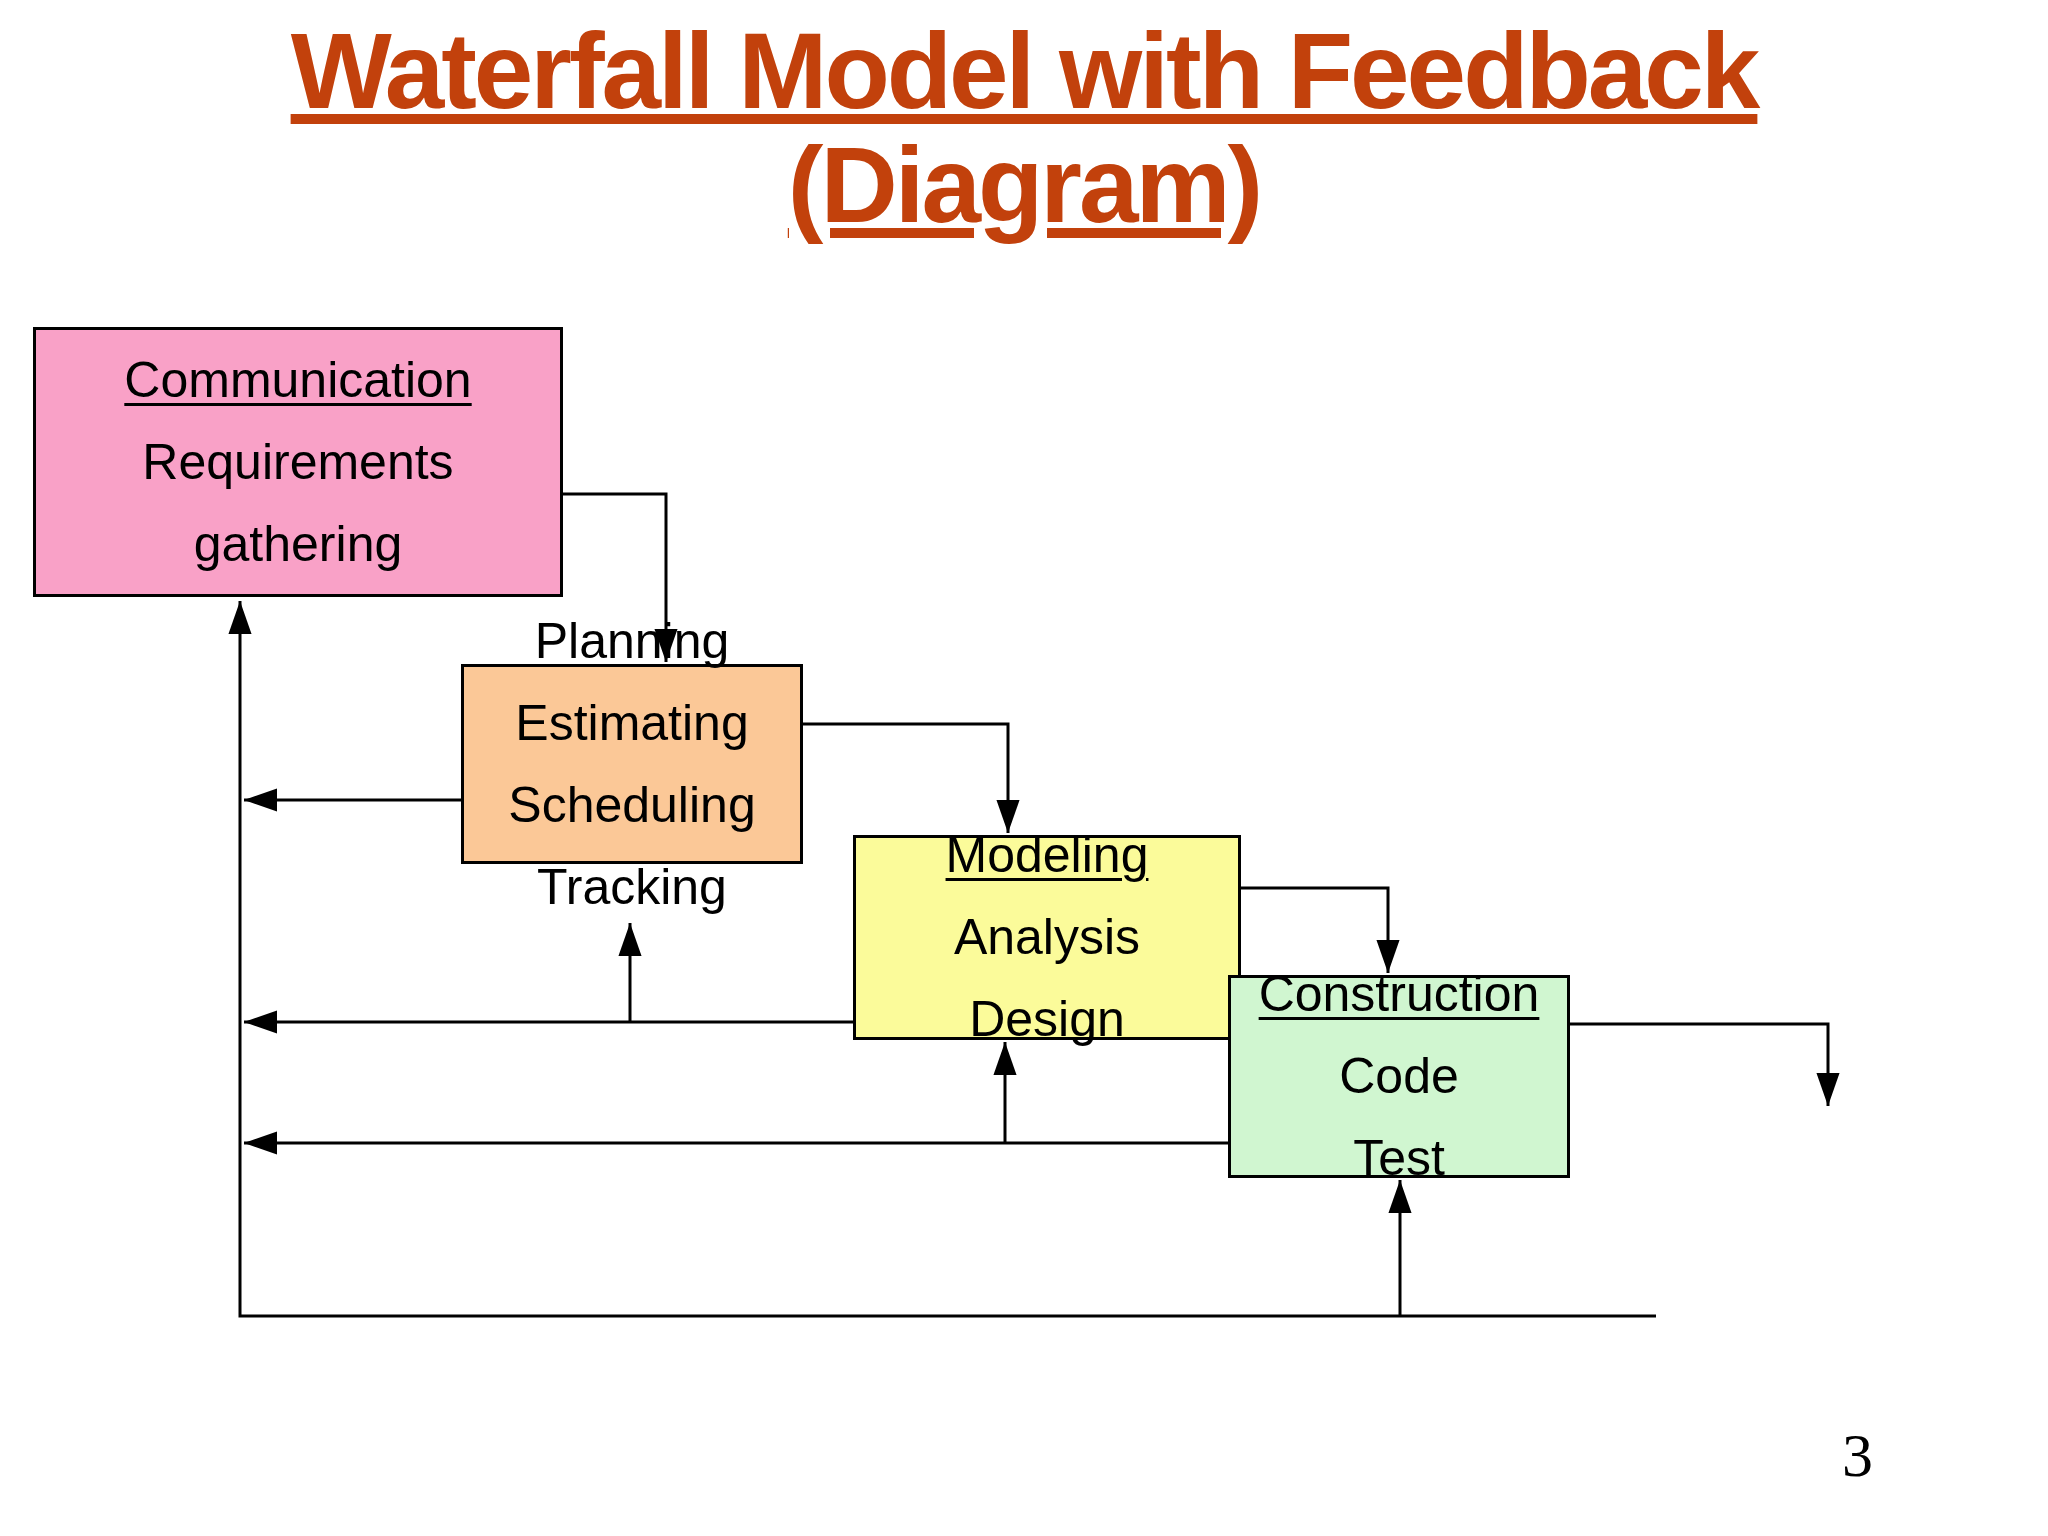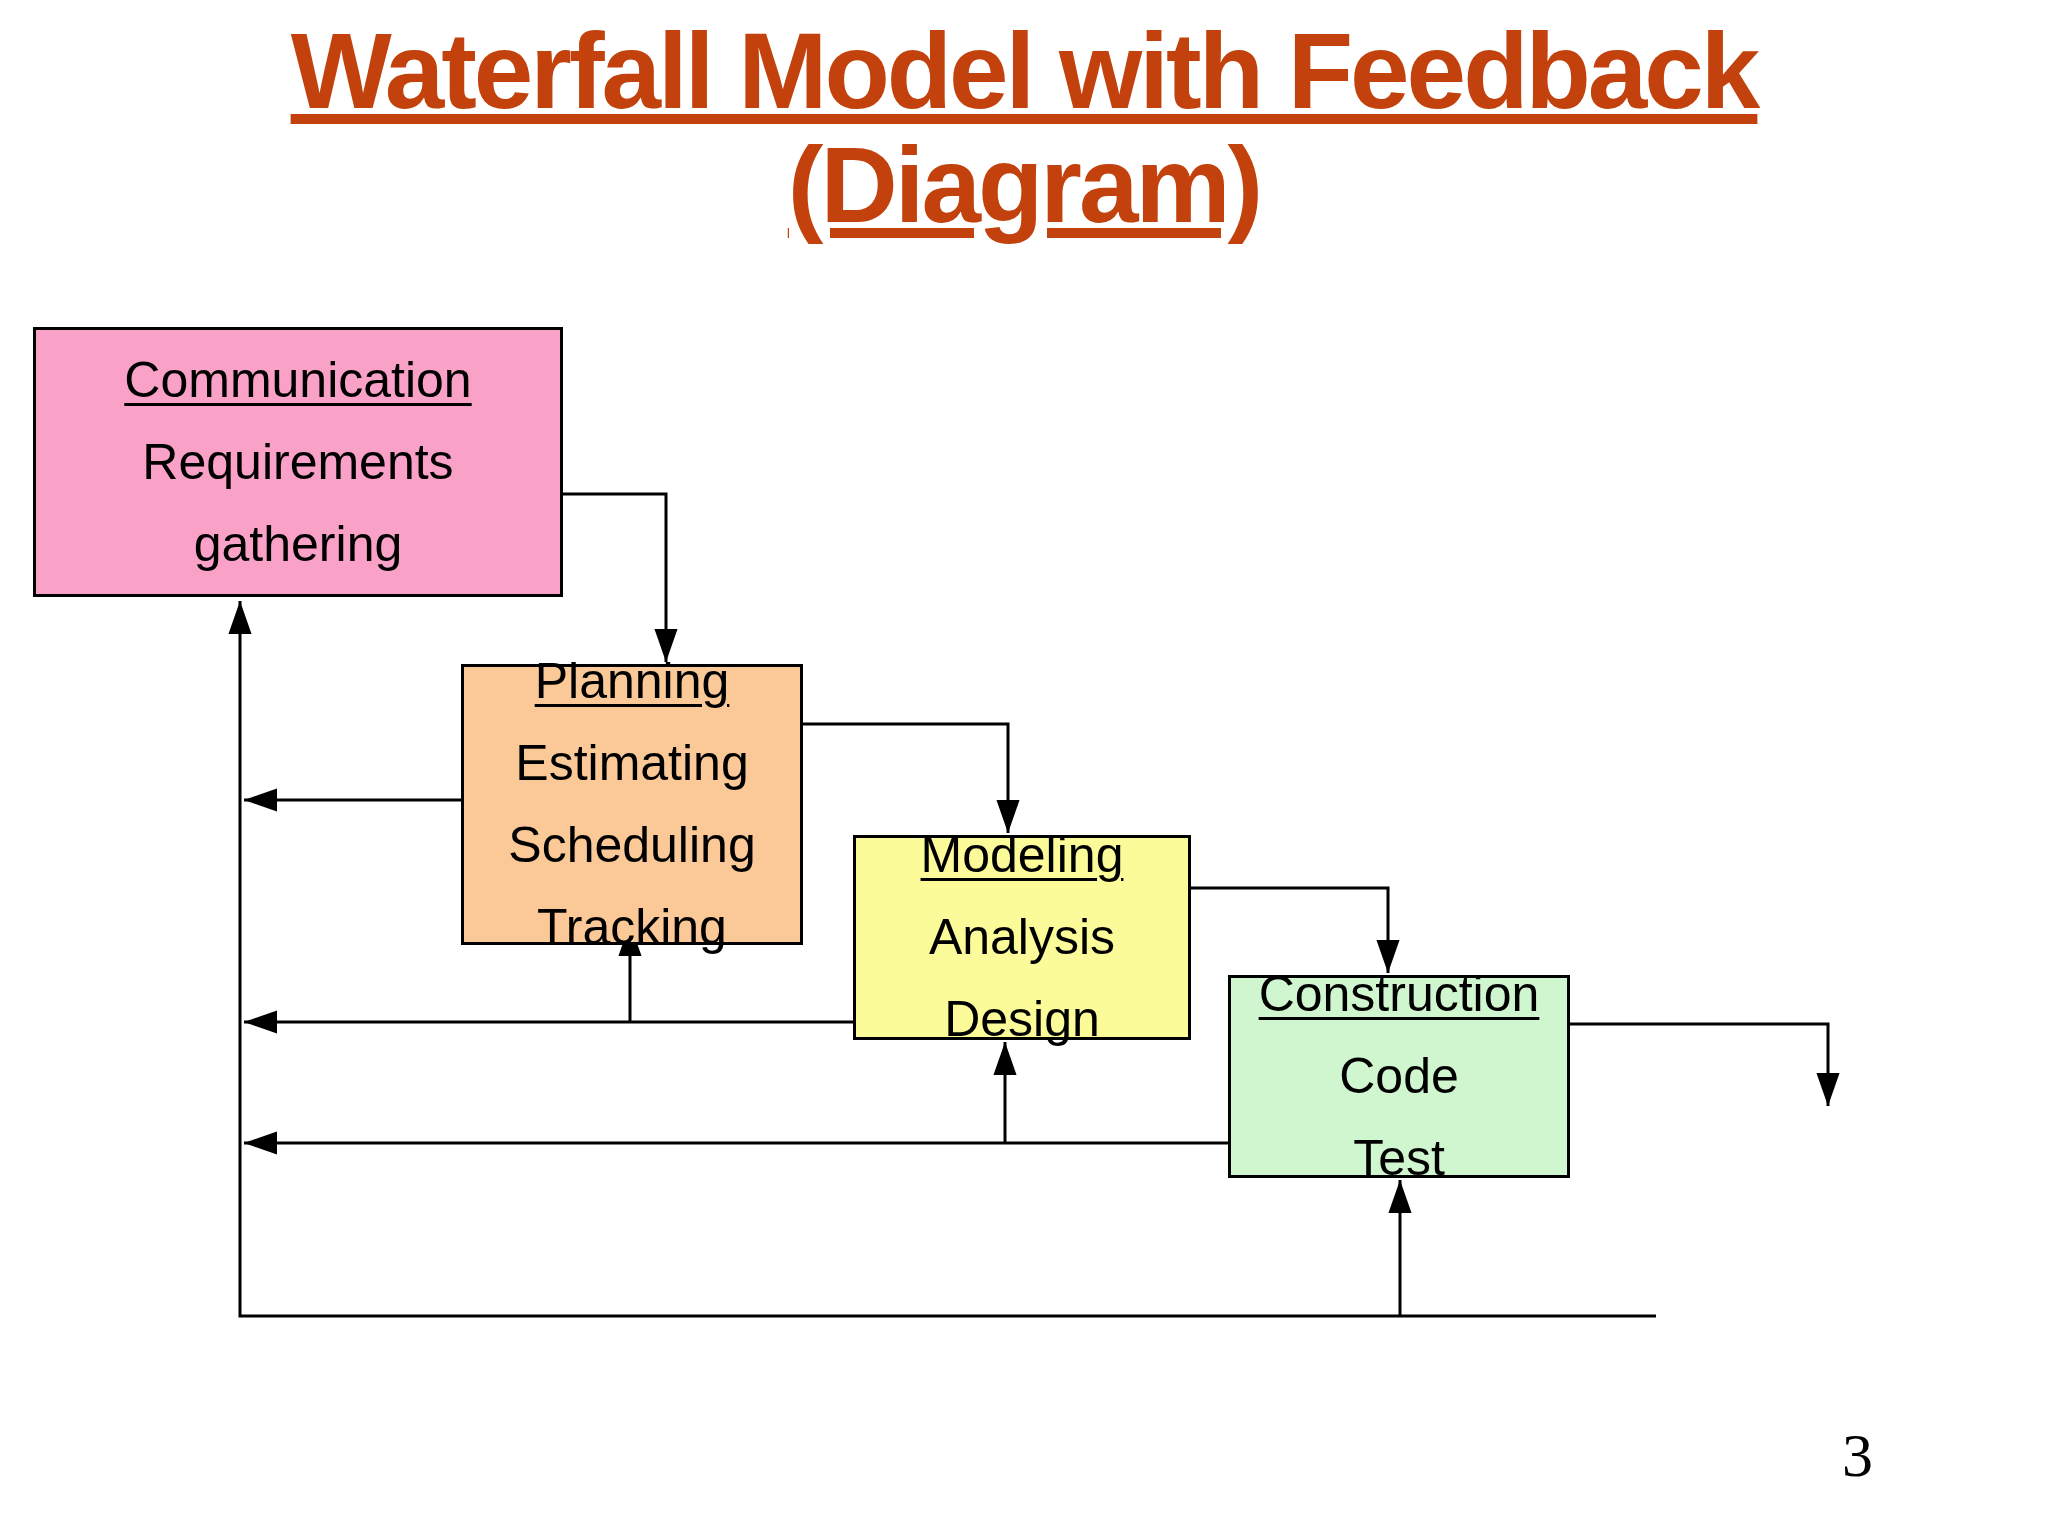--- a/index.html
+++ b/index.html
@@ -79,28 +79,28 @@
       <polyline points="1400,1316 1400,1180" marker-end="url(#ah)"></polyline>
     </g>
   </svg>
 
   <div class="phase" style="left: 33px; top: 327px; width: 530px; height: 270px; background: rgb(249, 161, 199);">
     <div class="phase-title">Communication</div>
     <div class="phase-line">Requirements</div>
     <div class="phase-line">gathering</div>
   </div>
 
-  <div class="phase" style="left: 461px; top: 664px; width: 342px; height: 281px; background: rgb(251, 200, 151);">
+  <div class="phase" style="left: 461px; top: 664px; width: 342px; height: 200px; background: rgb(251, 200, 151);">
     <div class="phase-title">Planning</div>
     <div class="phase-line">Estimating</div>
     <div class="phase-line">Scheduling</div>
     <div class="phase-line">Tracking</div>
   </div>
 
-  <div class="phase" style="left: 853px; top: 835px; width: 338px; height: 205px; background: rgb(251, 251, 154);">
+  <div class="phase" style="left: 853px; top: 835px; width: 388px; height: 205px; background: rgb(251, 251, 154);">
     <div class="phase-title">Modeling</div>
     <div class="phase-line">Analysis</div>
     <div class="phase-line">Design</div>
   </div>
 
   <div class="phase" style="left: 1228px; top: 975px; width: 342px; height: 203px; background: rgb(208, 246, 208);">
     <div class="phase-title">Construction</div>
     <div class="phase-line">Code</div>
     <div class="phase-line">Test</div>
   </div>

